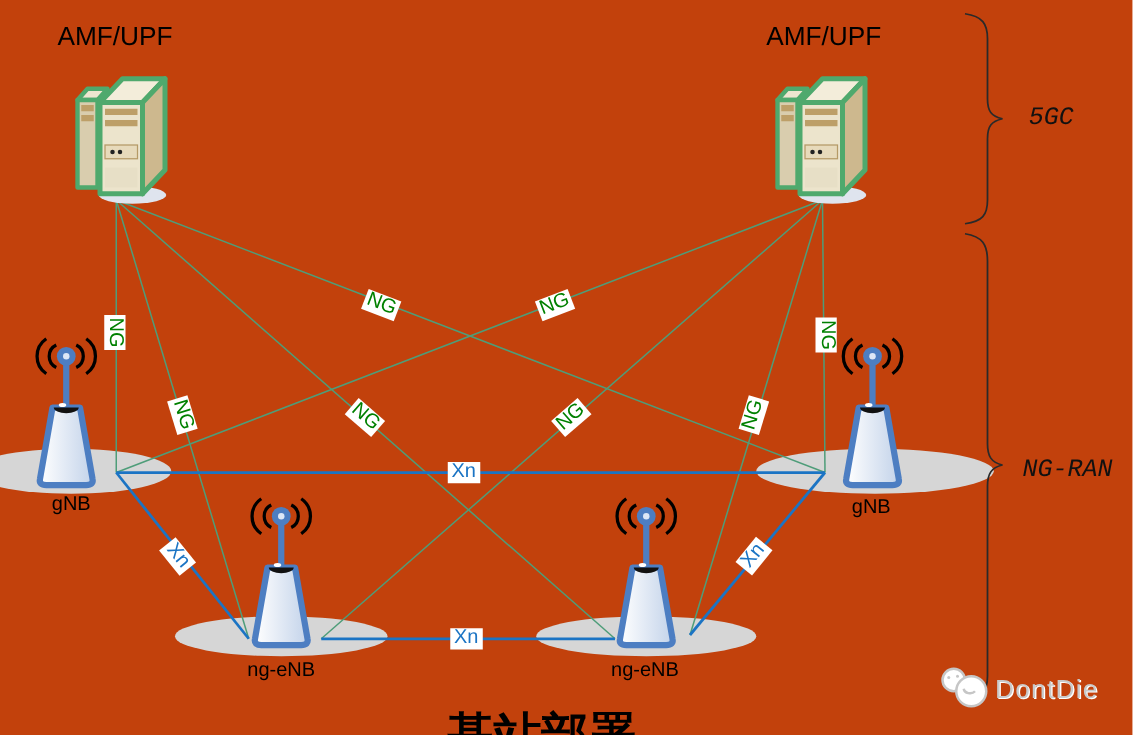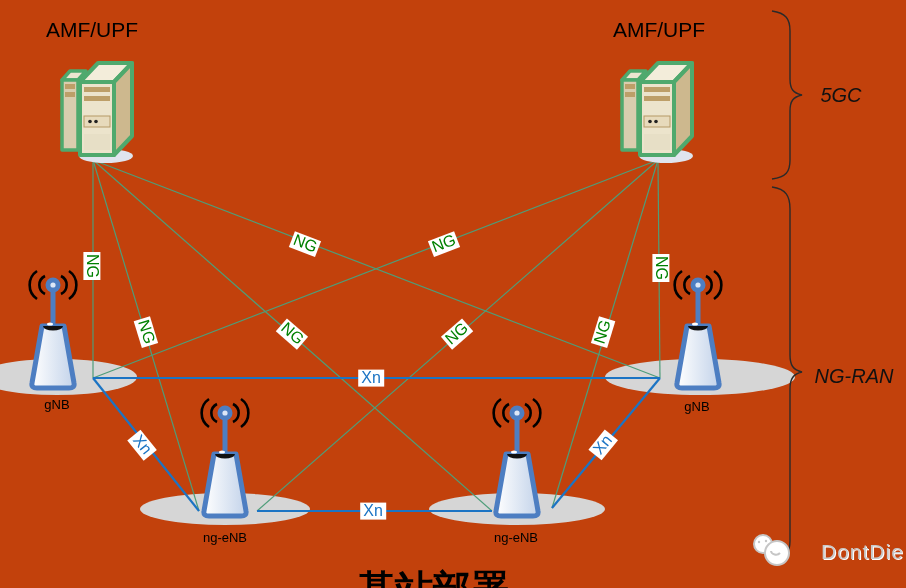--- a/index.html
+++ b/index.html
@@ -3,32 +3,32 @@
 <meta charset="utf-8">
 <style>
   html,body{margin:0;padding:0;background:#ffffff;}
   #stage{
     position:relative;width:906px;height:588px;background:#c2410c;
     overflow:hidden;font-family:"Liberation Sans",sans-serif;
   }
   #stage svg{position:absolute;left:0;top:0;}
   .lbl{position:absolute;white-space:nowrap;color:#000;}
   .center{transform:translate(-50%,-50%);}
-  .node-lbl{font-size:13px;text-align:right;}
+  .node-lbl{font-size:16px;text-align:right;}
   .amf-lbl{font-size:21px;}
   .ng-lbl{
     font-size:16px;color:#008000;background:#ffffff;
     padding:0 2px;line-height:1.05;
   }
   .xn-lbl{
     font-size:16px;color:#1b74c4;background:#ffffff;
     padding:0 3px;line-height:1.05;
   }
   .grp-lbl{
-    font-family:Liberation Sans, sans-serif;font-style:italic;
+    font-family:Liberation Mono, monospace;font-style:italic;
     font-size:20px;color:#111;
   }
   .caption{
     font-family:"Liberation Serif",serif;font-weight:bold;
     font-size:38px;color:#000;line-height:1;
   }
   .watermark{
     font-size:21px;color:#c9c9c9;letter-spacing:1px;
     text-shadow:1px 1px 0 #ffffff;
   }
@@ -150,15 +150,15 @@
   <span class="lbl xn-lbl center" style="left:371px;top:378px;">Xn</span>
   <span class="lbl xn-lbl" style="left:142px;top:445px;transform:translate(-50%,-50%) rotate(51deg);">Xn</span>
   <span class="lbl xn-lbl" style="left:603px;top:445px;transform:translate(-50%,-50%) rotate(-51deg);">Xn</span>
   <span class="lbl xn-lbl center" style="left:373px;top:511px;">Xn</span>
 
   <span class="lbl grp-lbl center" style="left:841px;top:95px;">5GC</span>
   <span class="lbl grp-lbl center" style="left:854px;top:376px;">NG-RAN</span>
 
   <span class="lbl caption" style="left:433px;top:570px;transform:translateX(-50%);">基站部署</span>
 
-  <span class="lbl watermark" style="left:796px;top:540px;margin-left:25px;">DontDie</span>
+  <span class="lbl watermark" style="left:796px;top:540px;">DontDie</span>
 
 </div>
 
 </body></html>

